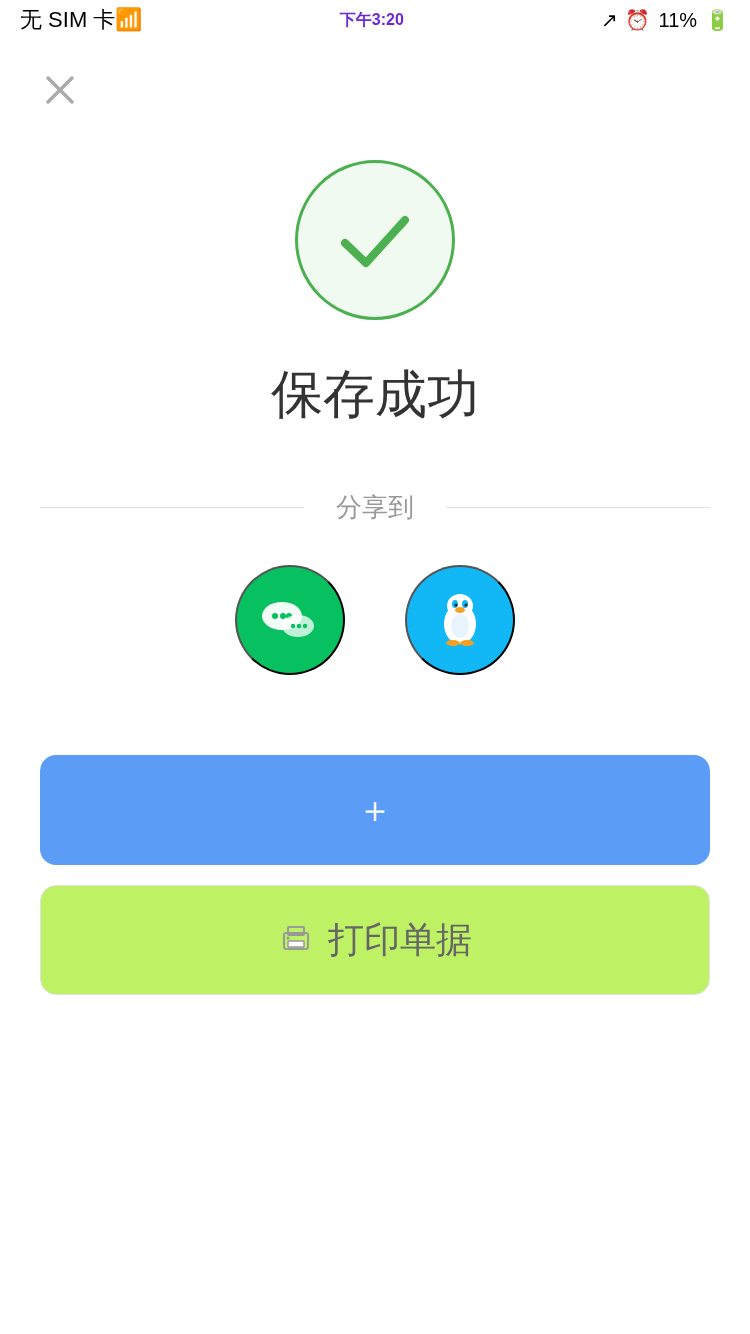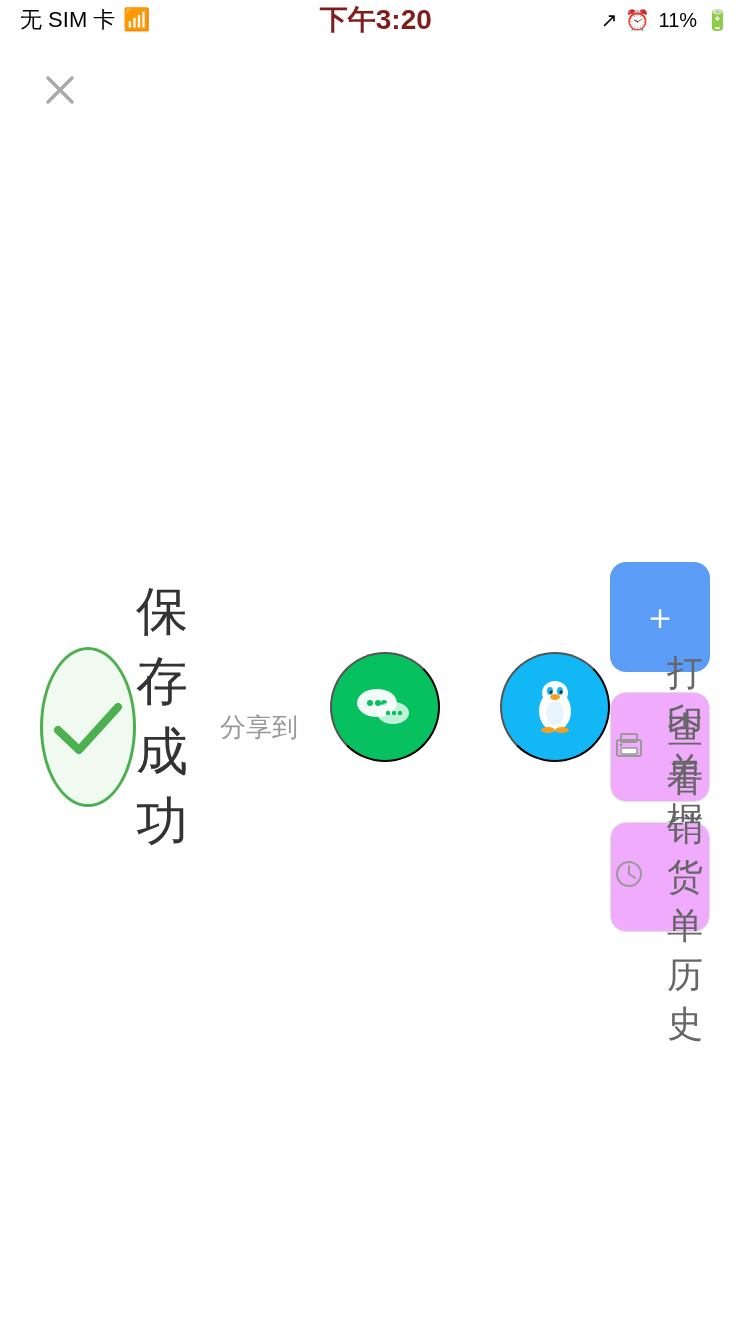--- a/index.html
+++ b/index.html
@@ -19,29 +19,28 @@
       height: 40px;
       display: flex;
       align-items: center;
       justify-content: space-between;
       padding: 0 20px;
       background: #ffffff;
     }
     .status-left {
       display: flex;
       align-items: center;
-      gap: 8px;
       font-size: 22px;
       font-weight: 500;
       color: #000;
     }
     .status-center {
-      font-size: 28px;
+      font-size: 16px;
       font-weight: 600;
-      color: #7f1d1d;
+      color: #6d28d9;
     }
     .status-right {
       display: flex;
       align-items: center;
       gap: 8px;
       font-size: 20px;
       color: #000;
     }
     .wifi-symbol {
       font-size: 22px;
@@ -58,21 +57,21 @@
       cursor: pointer;
     }
     .close-btn svg {
       width: 36px;
       height: 36px;
     }
 
     
     .main-content {
       display: flex;
-      flex-direction: row;
+      flex-direction: column;
       align-items: center;
       padding: 40px 40px 0;
       flex: 1;
     }
 
     
     .success-circle {
       width: 160px;
       height: 160px;
       border-radius: 50%;
@@ -161,21 +160,21 @@
       gap: 14px;
       cursor: pointer;
       font-size: 36px;
       color: #fff;
     }
 
     .btn-secondary {
       width: 100%;
       height: 110px;
       border-radius: 16px;
-      background: #f0abfc;
+      background: #bef264;
       border: 1.5px solid #e0e0e0;
       display: flex;
       align-items: center;
       justify-content: center;
       gap: 14px;
       cursor: pointer;
       font-size: 36px;
       color: #666;
     }
 
@@ -273,24 +272,15 @@
         <svg width="36" height="36" viewBox="0 0 36 36" fill="none">
           <rect x="6" y="14" width="24" height="16" rx="2" stroke="#999" stroke-width="2"></rect>
           <rect x="10" y="8" width="16" height="8" rx="1" stroke="#999" stroke-width="2"></rect>
           <rect x="10" y="22" width="16" height="6" rx="1" fill="white" stroke="#999" stroke-width="1.5"></rect>
           <circle cx="10" cy="19" r="1.5" fill="#999"></circle>
         </svg>
       </span>
       <span>打印单据</span>
     </button>
 
-    <button class="btn-secondary">
-      <span class="btn-icon">
-        <svg width="36" height="36" viewBox="0 0 36 36" fill="none">
-          <circle cx="18" cy="18" r="12" stroke="#999" stroke-width="2"></circle>
-          <polyline points="18,10 18,18 24,22" stroke="#999" stroke-width="2" stroke-linecap="round"></polyline>
-        </svg>
-      </span>
-      <span>查看销货单历史</span>
-    </button>
   </div>
 
 </div>
 
 </body></html>

